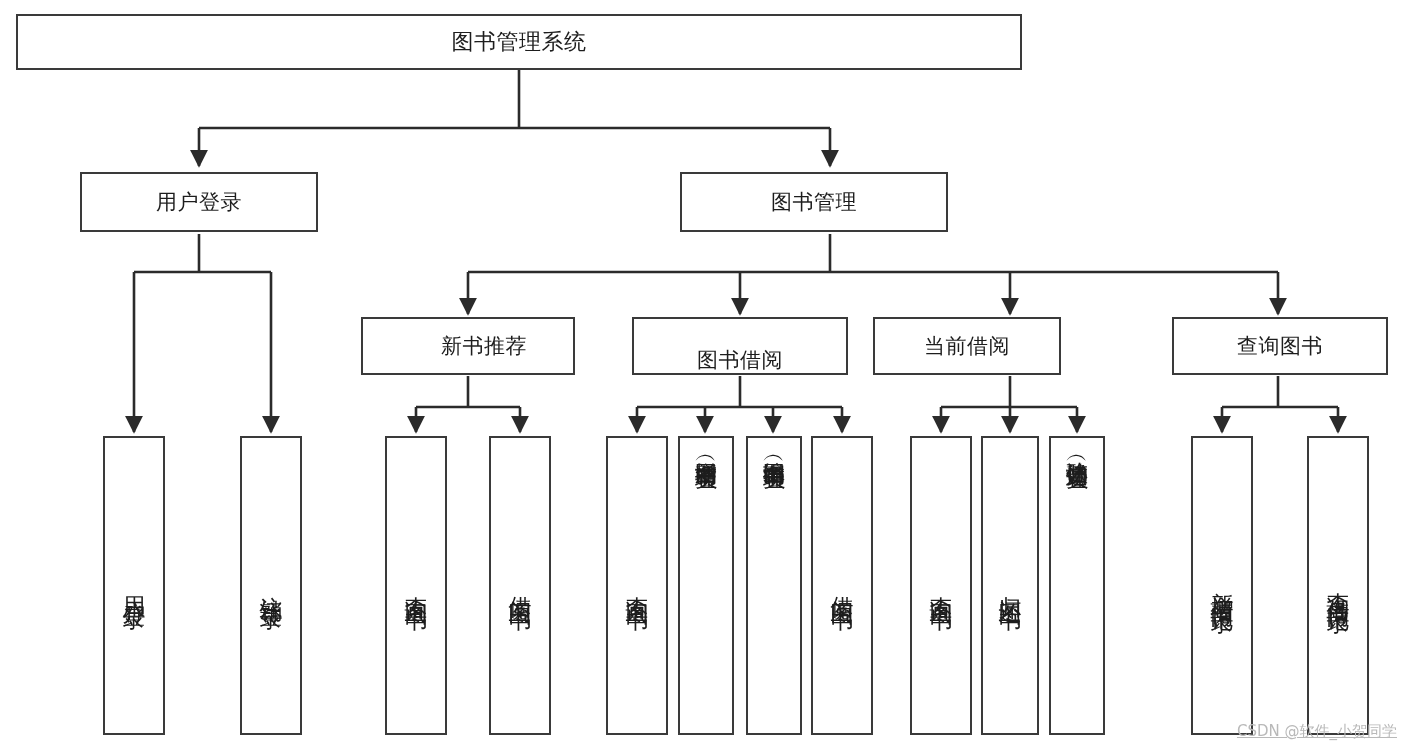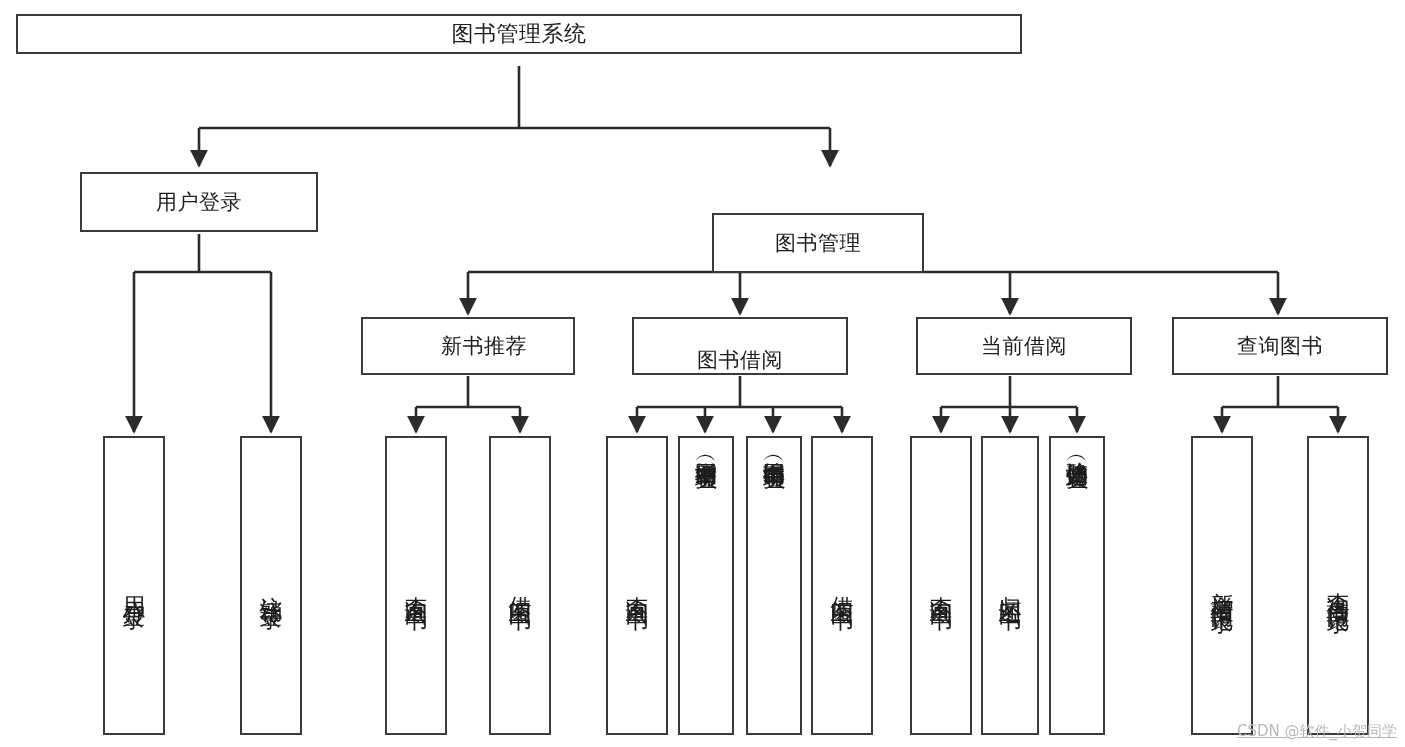--- a/index.html
+++ b/index.html
@@ -134,41 +134,41 @@
       <path d="M 1010 407 L 1010 432" marker-end="url(#arrow)"></path>
       <path d="M 1077 407 L 1077 432" marker-end="url(#arrow)"></path>
 
       <path d="M 1278 376 L 1278 407"></path>
       <path d="M 1222 407 L 1338 407"></path>
       <path d="M 1222 407 L 1222 432" marker-end="url(#arrow)"></path>
       <path d="M 1338 407 L 1338 432" marker-end="url(#arrow)"></path>
     </g>
   </svg>
 
-  <div class="node horiz" id="node-root" style="left:16px; top:14px; width:1006px; height:40px;">
+  <div class="node horiz" id="node-root" style="left:16px; top:14px; width:1006px; height:56px;">
     <span class="node-label">图书管理系统</span>
   </div>
 
   <div class="node horiz" style="left:80px; top:172px; width:238px; height:60px;">
     <span class="node-label">用户登录</span>
   </div>
 
-  <div class="node horiz" style="left:712px; top:172px; width:212px; height:60px;margin-top:41px;">
+  <div class="node horiz" style="left:680px; top:172px; width:268px; height:60px;">
     <span class="node-label">图书管理</span>
   </div>
 
   <div class="node horiz" style="left:361px; top:317px; width:214px; height:58px;padding-left:32px;">
     <span class="node-label">新书推荐</span>
   </div>
 
   <div class="node horiz" style="left:632px; top:317px; width:216px; height:58px;align-items:flex-end;">
     <span class="node-label">图书借阅</span>
   </div>
 
-  <div class="node horiz" style="left:916px; top:317px; width:216px; height:58px;">
+  <div class="node horiz" style="left:873px; top:317px; width:188px; height:58px;">
     <span class="node-label">当前借阅</span>
   </div>
 
   <div class="node horiz" style="left:1172px; top:317px; width:216px; height:58px;">
     <span class="node-label">查询图书</span>
   </div>
 
   <div class="node vert centered" style="left:103px; top:436px; width:62px; height:299px;">
     <span class="node-label">用户登录</span>
   </div>

